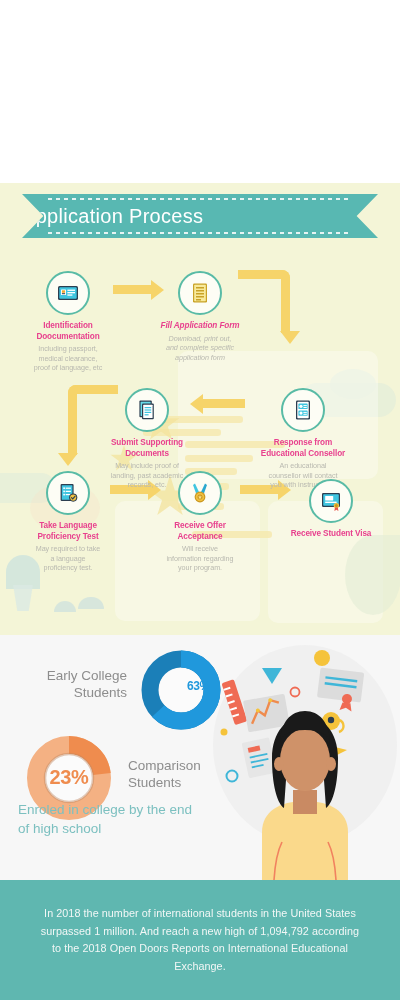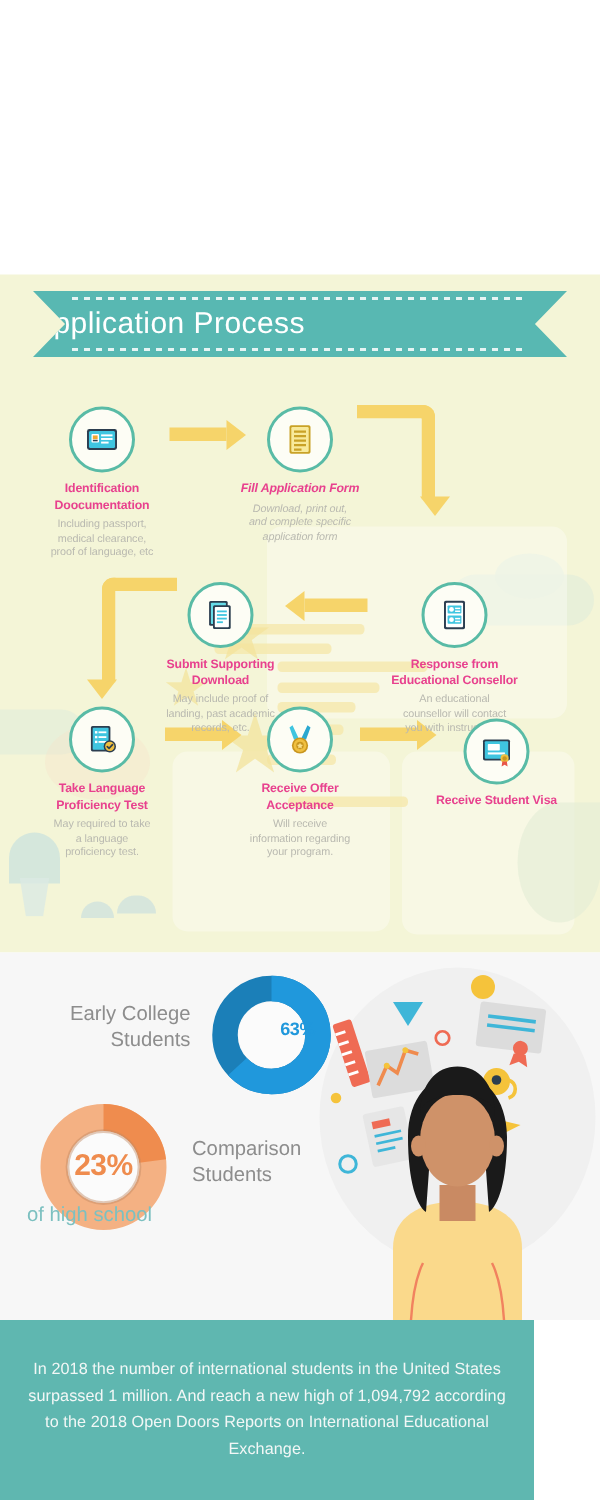--- a/index.html
+++ b/index.html
@@ -142,21 +142,21 @@
     width: 235px;
     color: #7cc0c0; font-size: 13.5px; line-height: 19px;
   }
 
   
   .illus { position: absolute; }
 
   
   .footer {
     position: absolute; left: 0; top: 880px;
-    width: 356px; height: 120px;
+    width: 400px; height: 120px;
     background: #5fb7b0;
     display: flex; align-items: center; justify-content: center;
   }
   .footer-text {
     color: #f2f7f6; font-size: 10.8px; line-height: 17.5px;
     text-align: center; width: 330px; letter-spacing: .05px;
   }
 </style>
 </head>
 <body>
@@ -298,21 +298,21 @@
           <rect x="7" y="5.5" width="11.8" height="15.8" rx="1" fill="#2c3e50"></rect>
           <rect x="8.2" y="6.7" width="9.4" height="13.4" rx=".6" fill="#ffffff"></rect>
           <rect x="9.6" y="9" width="6.6" height="1.2" fill="#3fc5e0"></rect>
           <rect x="9.6" y="11.4" width="6.6" height="1.2" fill="#3fc5e0"></rect>
           <rect x="9.6" y="13.8" width="6.6" height="1.2" fill="#3fc5e0"></rect>
           <rect x="9.6" y="16.2" width="4" height="1.2" fill="#3fc5e0"></rect>
         </svg>
       </div>
       <div class="step-title">
         <div>Submit Supporting</div>
-        <div>Download</div>
+        <div>Documents</div>
       </div>
       <div class="step-desc">
         <div>May include proof of</div>
         <div>landing, past academic</div>
         <div>records, etc.</div>
       </div>
     </div>
 
     <div class="step" style="left:10px; top:288px;">
       <div class="circ">
@@ -458,20 +458,21 @@
       <circle cx="46" cy="46" r="24" fill="none" stroke="#c08a63" stroke-width="2.5" opacity=".45"></circle>
     </svg>
     <div class="pct" style="left:23px; top:131px; width:92px; text-align:center; color:#ef8c4e; font-size:20px;">23%</div>
     <div class="donut-label left-align" style="left:128px; top:122px; width:110px;">
       <div>Comparison</div>
       <div>Students</div>
     </div>
   </div>
 
   <div class="enrol-text">
+    <div>Enroled in college by the end</div>
     <div>of high school</div>
   </div>
 
   <div class="footer">
     <div class="footer-text">In 2018 the number of international students in the United States surpassed 1 million.  And reach a new high of 1,094,792 according to the 2018 Open Doors Reports on International Educational Exchange.</div>
   </div>
 
 </div>
 
 </body></html>

